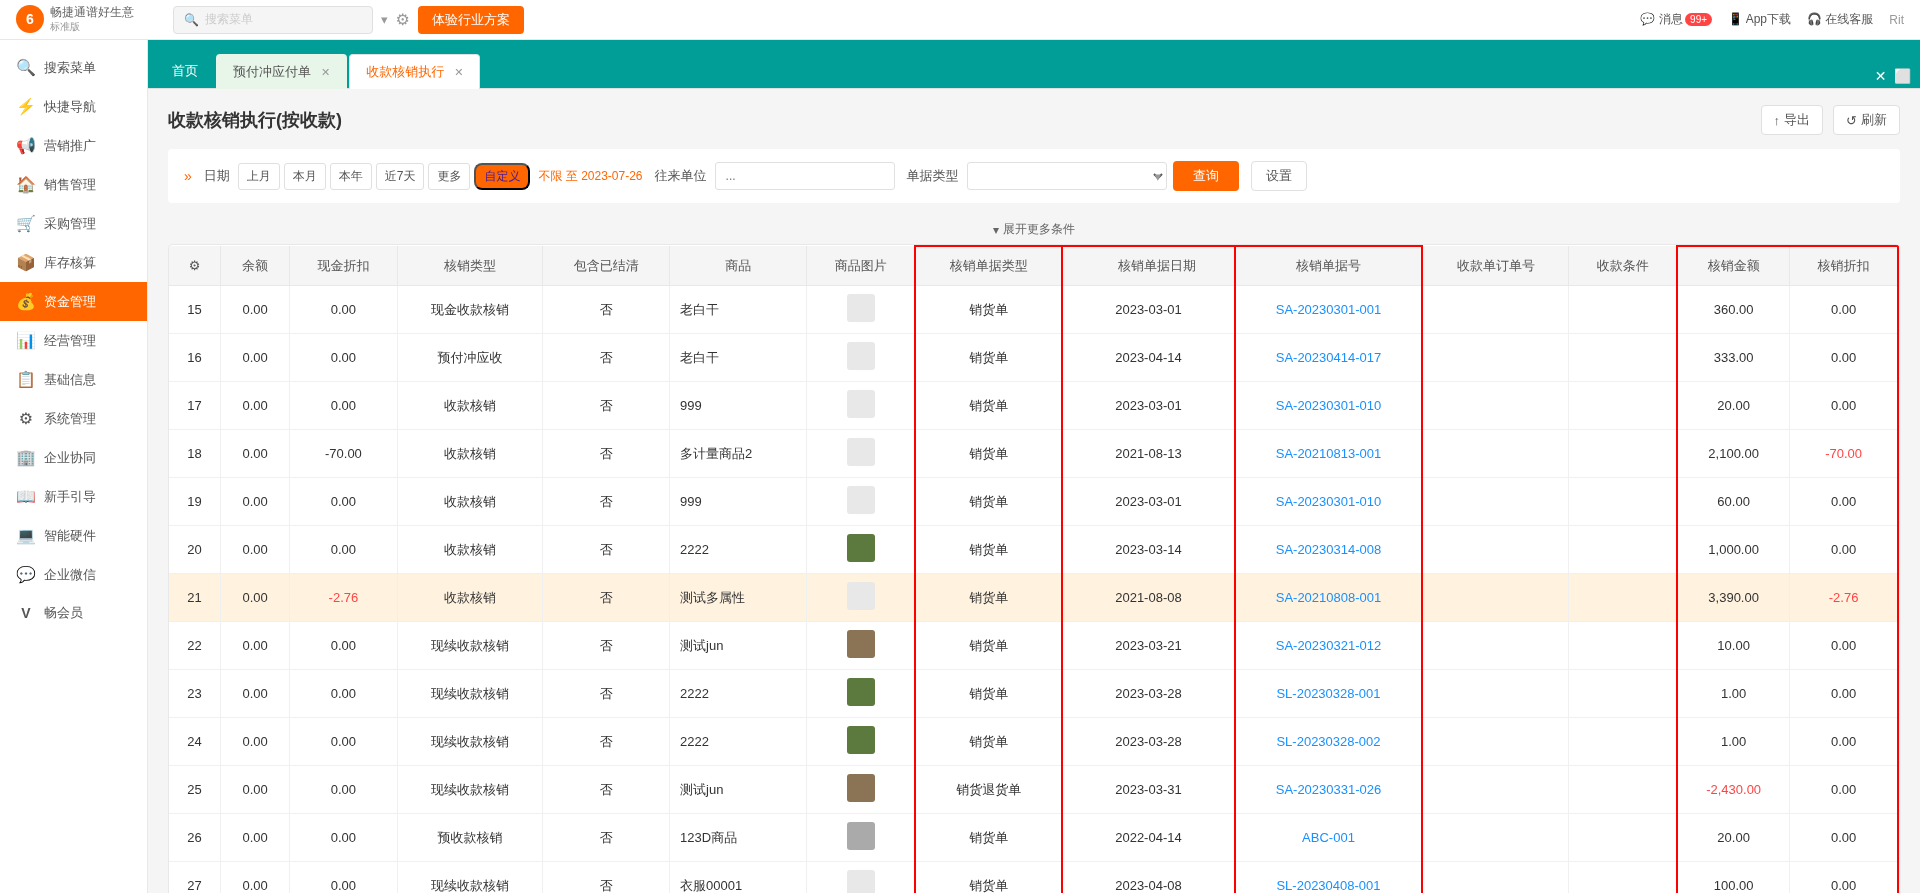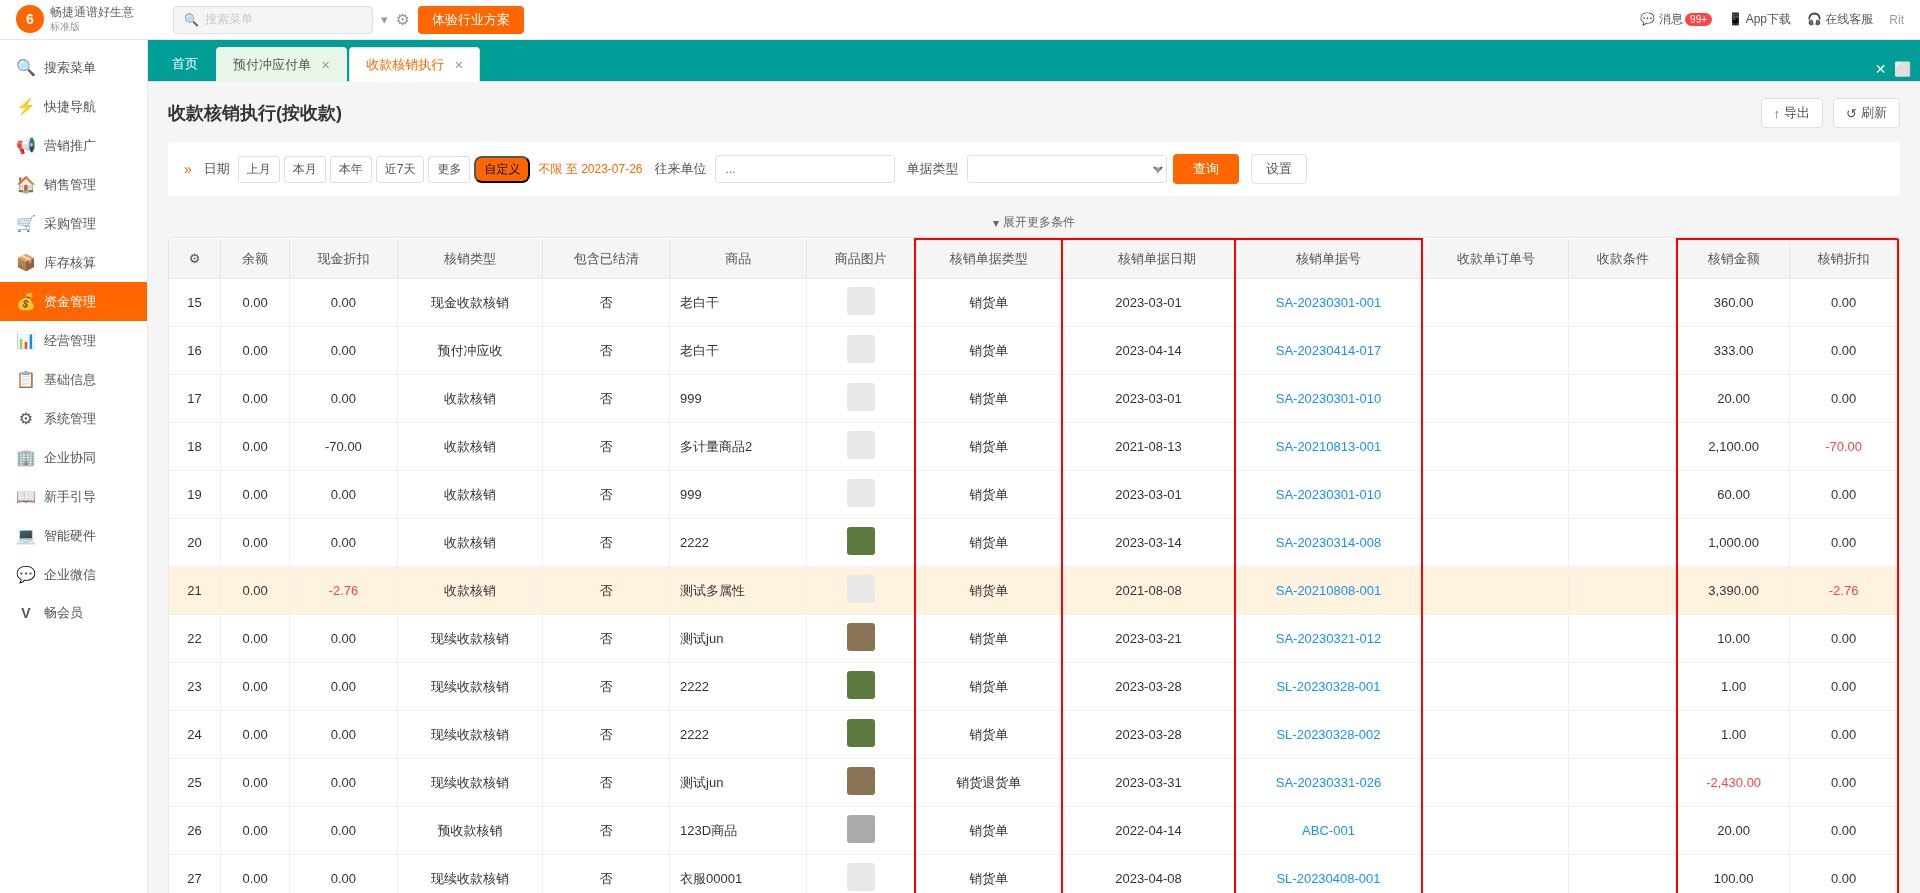--- a/index.html
+++ b/index.html
@@ -53,21 +53,21 @@
       border-radius: 0; transition: background 0.2s;
     }
     .sidebar-item.active { background: #ff6600; color: #fff; }
     .sidebar-item .s-icon { font-size: 16px; width: 20px; text-align: center; }
 
     
     .main { flex: 1; display: flex; flex-direction: column; overflow: hidden; }
 
     
     .tabs-bar {
-      height: 42px; background: #fff; border-bottom: 1px solid #e0e0e0;
+      height: 49px; background: #fff; border-bottom: 1px solid #e0e0e0;
       display: flex; align-items: flex-end; padding: 0 8px; gap: 2px;
     }
     .tab-item {
       padding: 8px 16px 8px 16px; cursor: pointer; color: #555; font-size: 13px;
       border: 1px solid transparent; border-bottom: none; border-radius: 4px 4px 0 0;
       display: flex; align-items: center; gap: 6px; background: #f5f5f5; margin-bottom: -1px;
     }
     .tab-item.active {
       background: #fff; border-color: #e0e0e0; color: #ff6600; font-weight: 500;
     }
@@ -97,21 +97,21 @@
     }
     .filter-toggle { color: #ff6600; cursor: pointer; font-size: 14px; }
     .filter-group { display: flex; align-items: center; gap: 8px; }
     .filter-label { color: #555; font-size: 13px; }
     .filter-date-btns { display: flex; gap: 4px; }
     .date-btn {
       padding: 3px 8px; border: 1px solid #e0e0e0; border-radius: 3px;
       background: #fff; cursor: pointer; font-size: 12px; color: #555;
     }
     .date-custom {
-      background: #ff6600; color: #0f172a; padding: 3px 8px; border-radius: 8px;
+      background: #ff6600; color: #4c1d95; padding: 3px 8px; border-radius: 8px;
       font-size: 12px; cursor: pointer;
     }
     .date-range { color: #ff6600; font-size: 12px; }
     .filter-input {
       border: 1px solid #e0e0e0; border-radius: 3px; padding: 4px 10px;
       font-size: 12px; color: #555; width: 180px; height: 28px;
     }
     .filter-select {
       border: 1px solid #e0e0e0; border-radius: 3px; padding: 4px 10px;
       font-size: 12px; color: #555; width: 200px; height: 28px;

